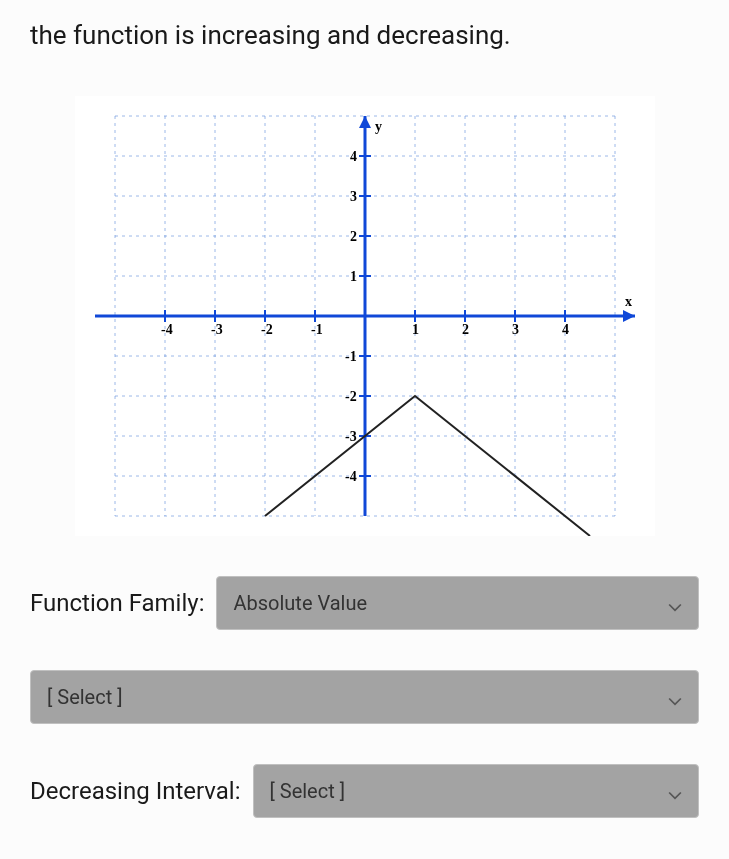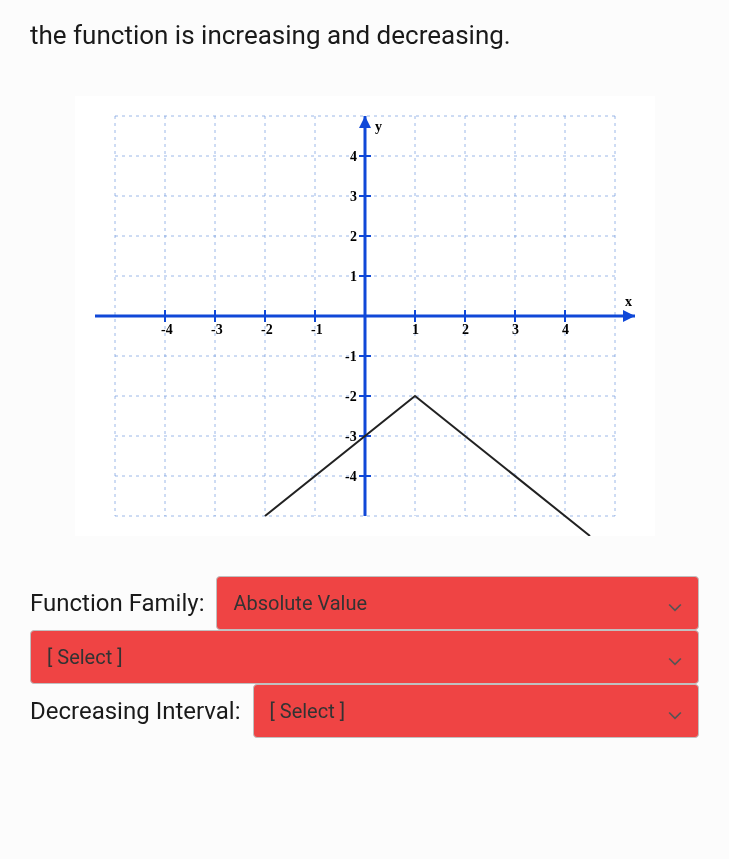--- a/index.html
+++ b/index.html
@@ -25,32 +25,33 @@
       display: flex;
       justify-content: center;
       margin-bottom: 40px;
     }
     .chart {
       background: #fff;
     }
     .form-row {
       display: flex;
       align-items: center;
+      margin-bottom: 40px;
       gap: 12px;
     }
     .form-label {
       font-size: 24px;
       font-weight: 400;
       color: #1a1a1a;
     }
     .select-box {
       flex: 1;
       border: 1px solid #c0c0c0;
       border-radius: 4px;
-      background: #ef4444;
+      background: #a3a3a3;
       padding: 14px 16px;
       font-size: 20px;
       color: #333;
       display: flex;
       align-items: center;
       justify-content: space-between;
       cursor: pointer;
       min-height: 52px;
     }
     .select-box .placeholder {

